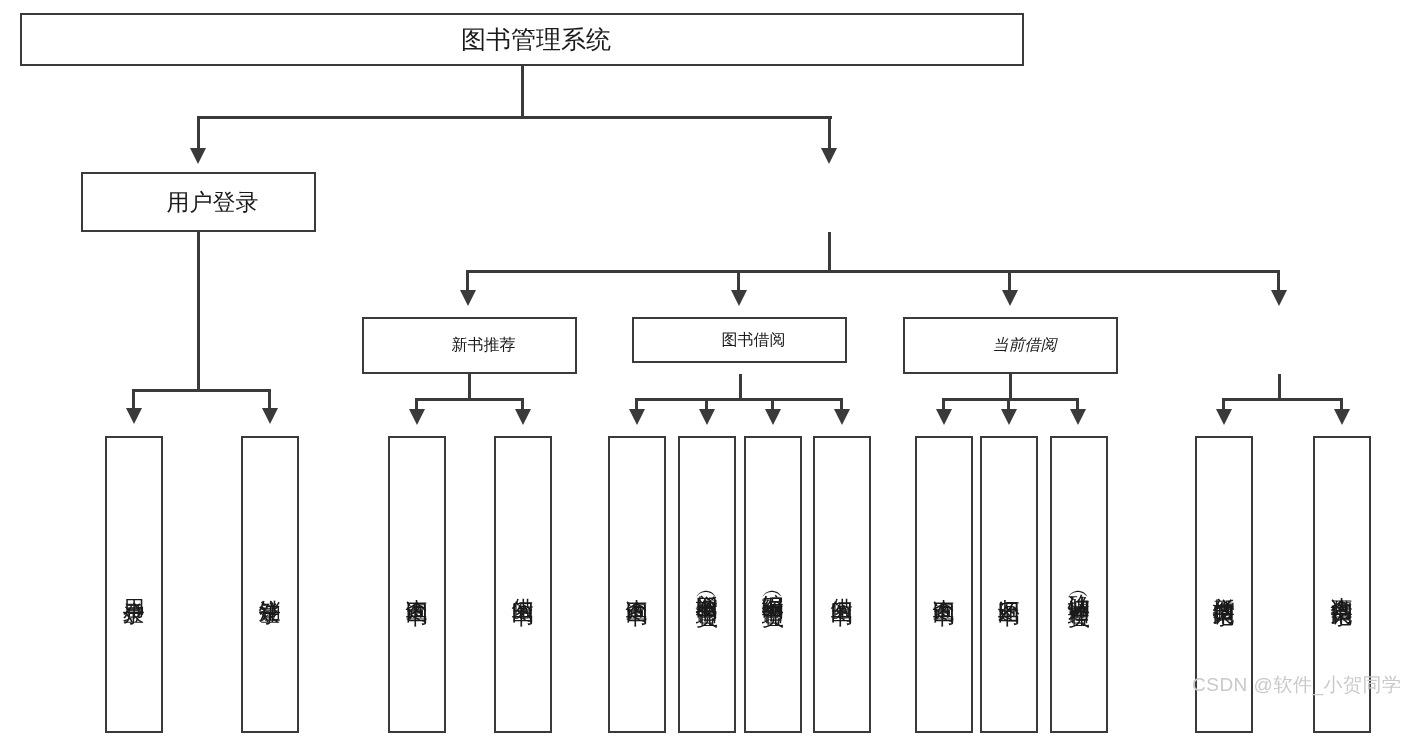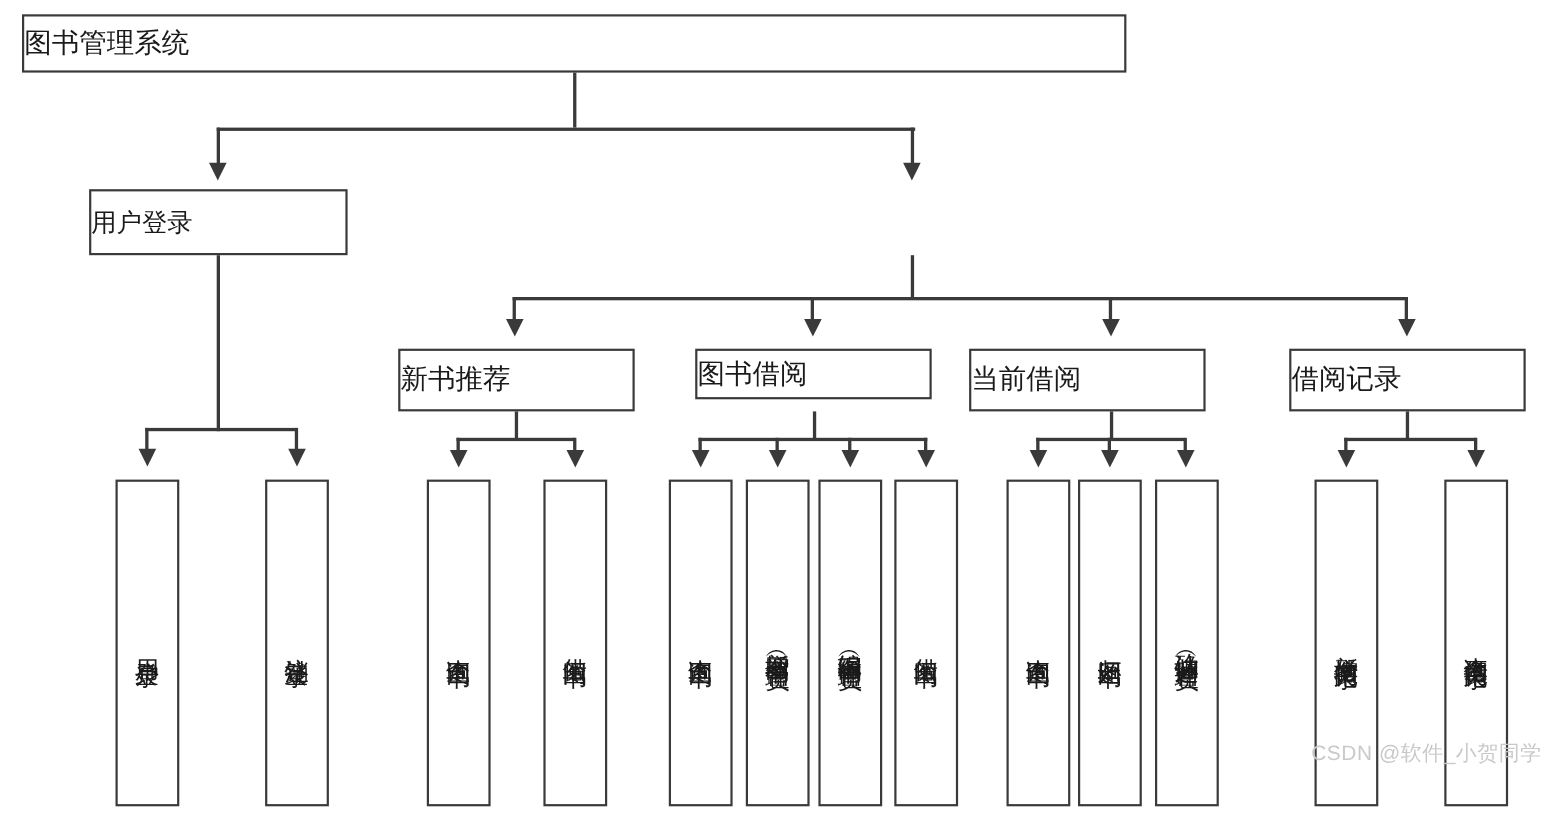--- a/index.html
+++ b/index.html
@@ -18,31 +18,33 @@
     overflow: hidden;
   }
   
   .node {
     position: absolute;
     box-sizing: border-box;
     background: #ffffff;
     border: 2px solid #3a3a3a;
     display: flex;
     align-items: center;
+    justify-content: center;
     color: #1a1a1a;
     line-height: 1.15;
+    padding-left: 28px;
   }
   .node.root {
     font-size: 25px;
   }
   .node.lvl2 {
     font-size: 23px;
   }
   .node.lvl3 {
-    font-size: 25px;
+    font-size: 16px;
   }
   .node.leaf {
     font-size: 22px;
     padding: 6px 2px;
     align-items: center;
     justify-content: center;
   }
   .node.leaf .vtext {
     writing-mode: vertical-rl;
     text-orientation: upright;
@@ -127,25 +129,22 @@
 
   <div class="line vline" style="left:1277px; top:270px; width:3px; height:24px;"></div>
   <div class="arrow" style="left:1271px; top:290px;"></div>
 
   <div class="node lvl3" style="left:362px; top:317px; width:215px; height:57px;">
     <span>新书推荐</span>
   </div>
   <div class="node lvl3" style="left:632px; top:317px; width:215px; height:46px;">
     <span>图书借阅</span>
   </div>
-  <div class="node lvl3" style="left:881px; top:317px; width:215px; height:57px;">
+  <div class="node lvl3" style="left:903px; top:317px; width:215px; height:57px;font-style:italic;">
     <span>当前借阅</span>
-  </div>
-  <div class="node lvl3" style="left:1172px; top:317px; width:215px; height:57px;">
-    <span>借阅记录</span>
   </div>
 
   <div class="line vline" style="left:468px; top:374px; width:3px; height:26px;"></div>
   <div class="line hline" style="left:415px; top:398px; width:108px; height:3px;"></div>
   <div class="line vline" style="left:415px; top:398px; width:3px; height:14px;"></div>
   <div class="arrow" style="left:409px; top:409px;"></div>
   <div class="line vline" style="left:521px; top:398px; width:3px; height:14px;"></div>
   <div class="arrow" style="left:515px; top:409px;"></div>
 
   <div class="node leaf" style="left:388px; top:436px; width:58px; height:297px;">

